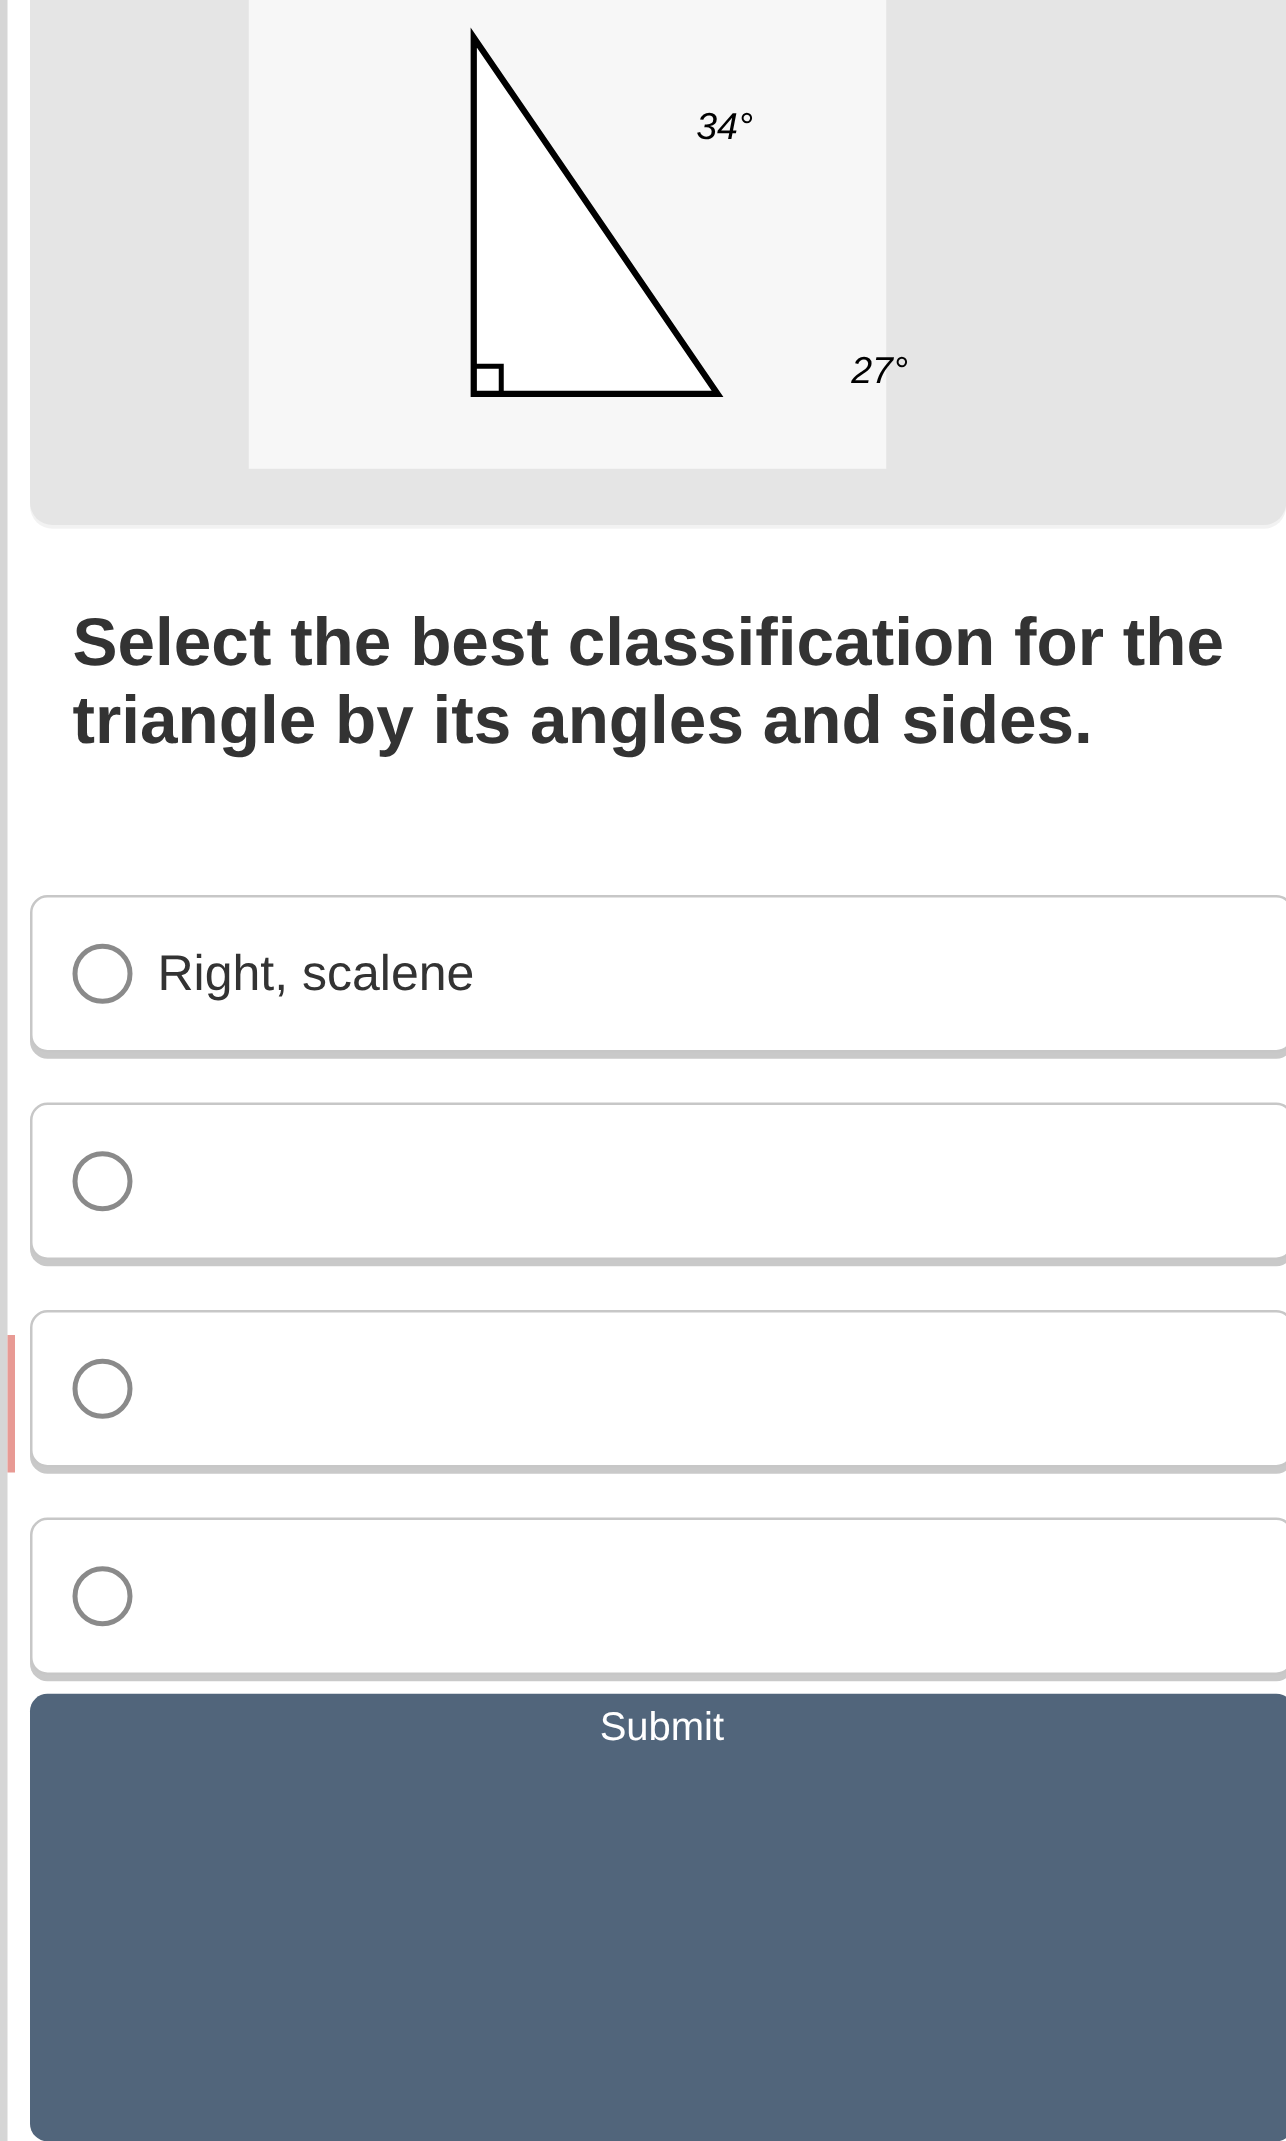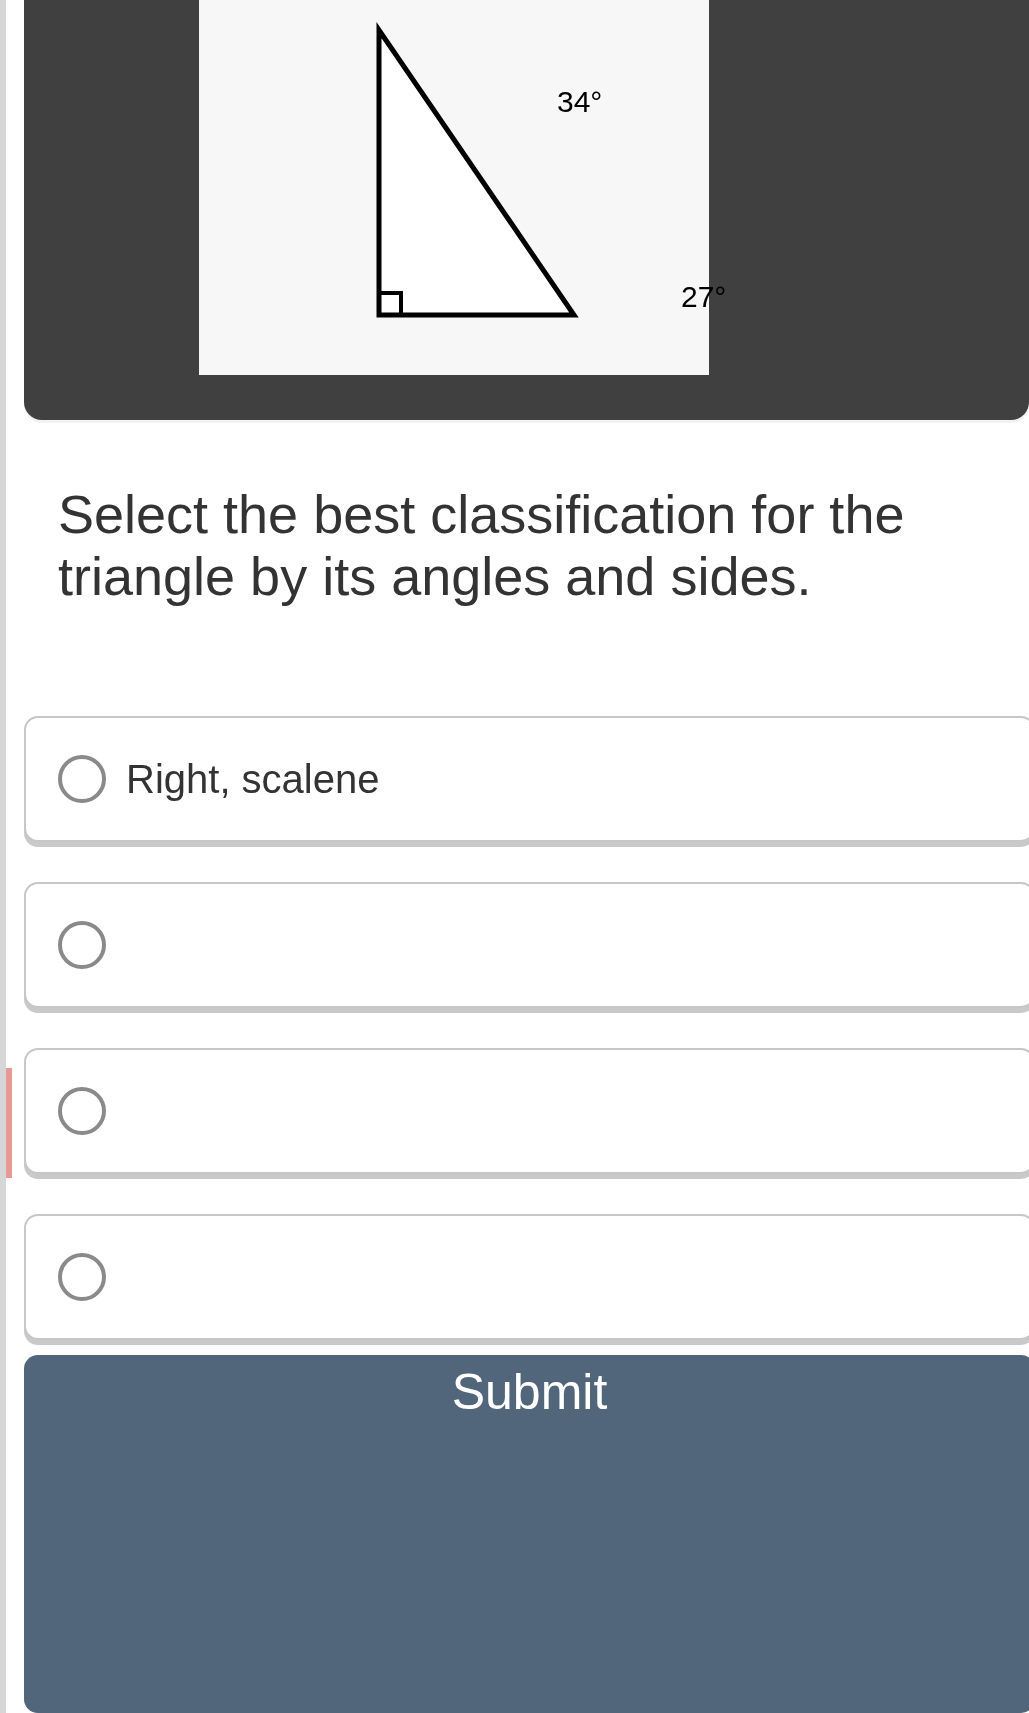--- a/index.html
+++ b/index.html
@@ -2,23 +2,24 @@
 <html><head>
 <meta charset="utf-8">
 <style>
   * { box-sizing: border-box; margin: 0; padding: 0; }
   html, body { width: 1029px; height: 1713px; font-family: "Segoe UI", "Helvetica Neue", Arial, sans-serif; background: #ffffff; }
   .page { width: 1029px; height: 1713px; background: #ffffff; position: relative; border-left: 6px solid #d6d6d6; }
   .figure-card {
     position: absolute;
     left: 18px; top: 0;
     width: 1005px; height: 420px;
-    background: #404040;
+    background: #e5e5e5;
     border-radius: 0 0 18px 18px;
     box-shadow: 0 3px 0 rgba(0,0,0,.05);
+    font-style: italic;
   }
   .figure-inner {
     position: absolute;
     left: 175px; top: 0;
     width: 510px; height: 375px;
     background: #f7f7f7;
   }
   .figure-inner svg { position:absolute; left:0; top:0; }
   .angle-top {
     position: absolute;
@@ -30,21 +31,21 @@
     left: 482px; top: 280px;
     font-size: 30px; color: #000;
   }
   .question {
     position: absolute;
     left: 52px; top: 483px;
     width: 940px;
     font-size: 54px;
     line-height: 1.15;
     color: #333333;
-    font-weight: 400;
+    font-weight: 700;
   }
   .options {
     position: absolute;
     left: 18px; top: 716px;
     width: 1011px;
   }
   .option {
     width: 1011px;
     height: 126px;
     border: 2px solid #c7c7c7;
@@ -109,16 +110,16 @@
     </div>
     <div class="option">
       <div class="radio"></div>
     </div>
     <div class="option">
       <div class="radio"></div>
     </div>
   </div>
 
   <div style="position:absolute; left:18px; top:1355px; width:1011px; height:358px; background:#51657b; border-radius:14px; display:flex; align-items:flex-start; justify-content:center; padding-top:8px; overflow:hidden;">
-    <span style="color:#ffffff; font-size:50px;">Submit</span>
+    <span style="color:#ffffff; font-size:32px;">Submit</span>
   </div>
 
 </div>
 
 </body></html>

